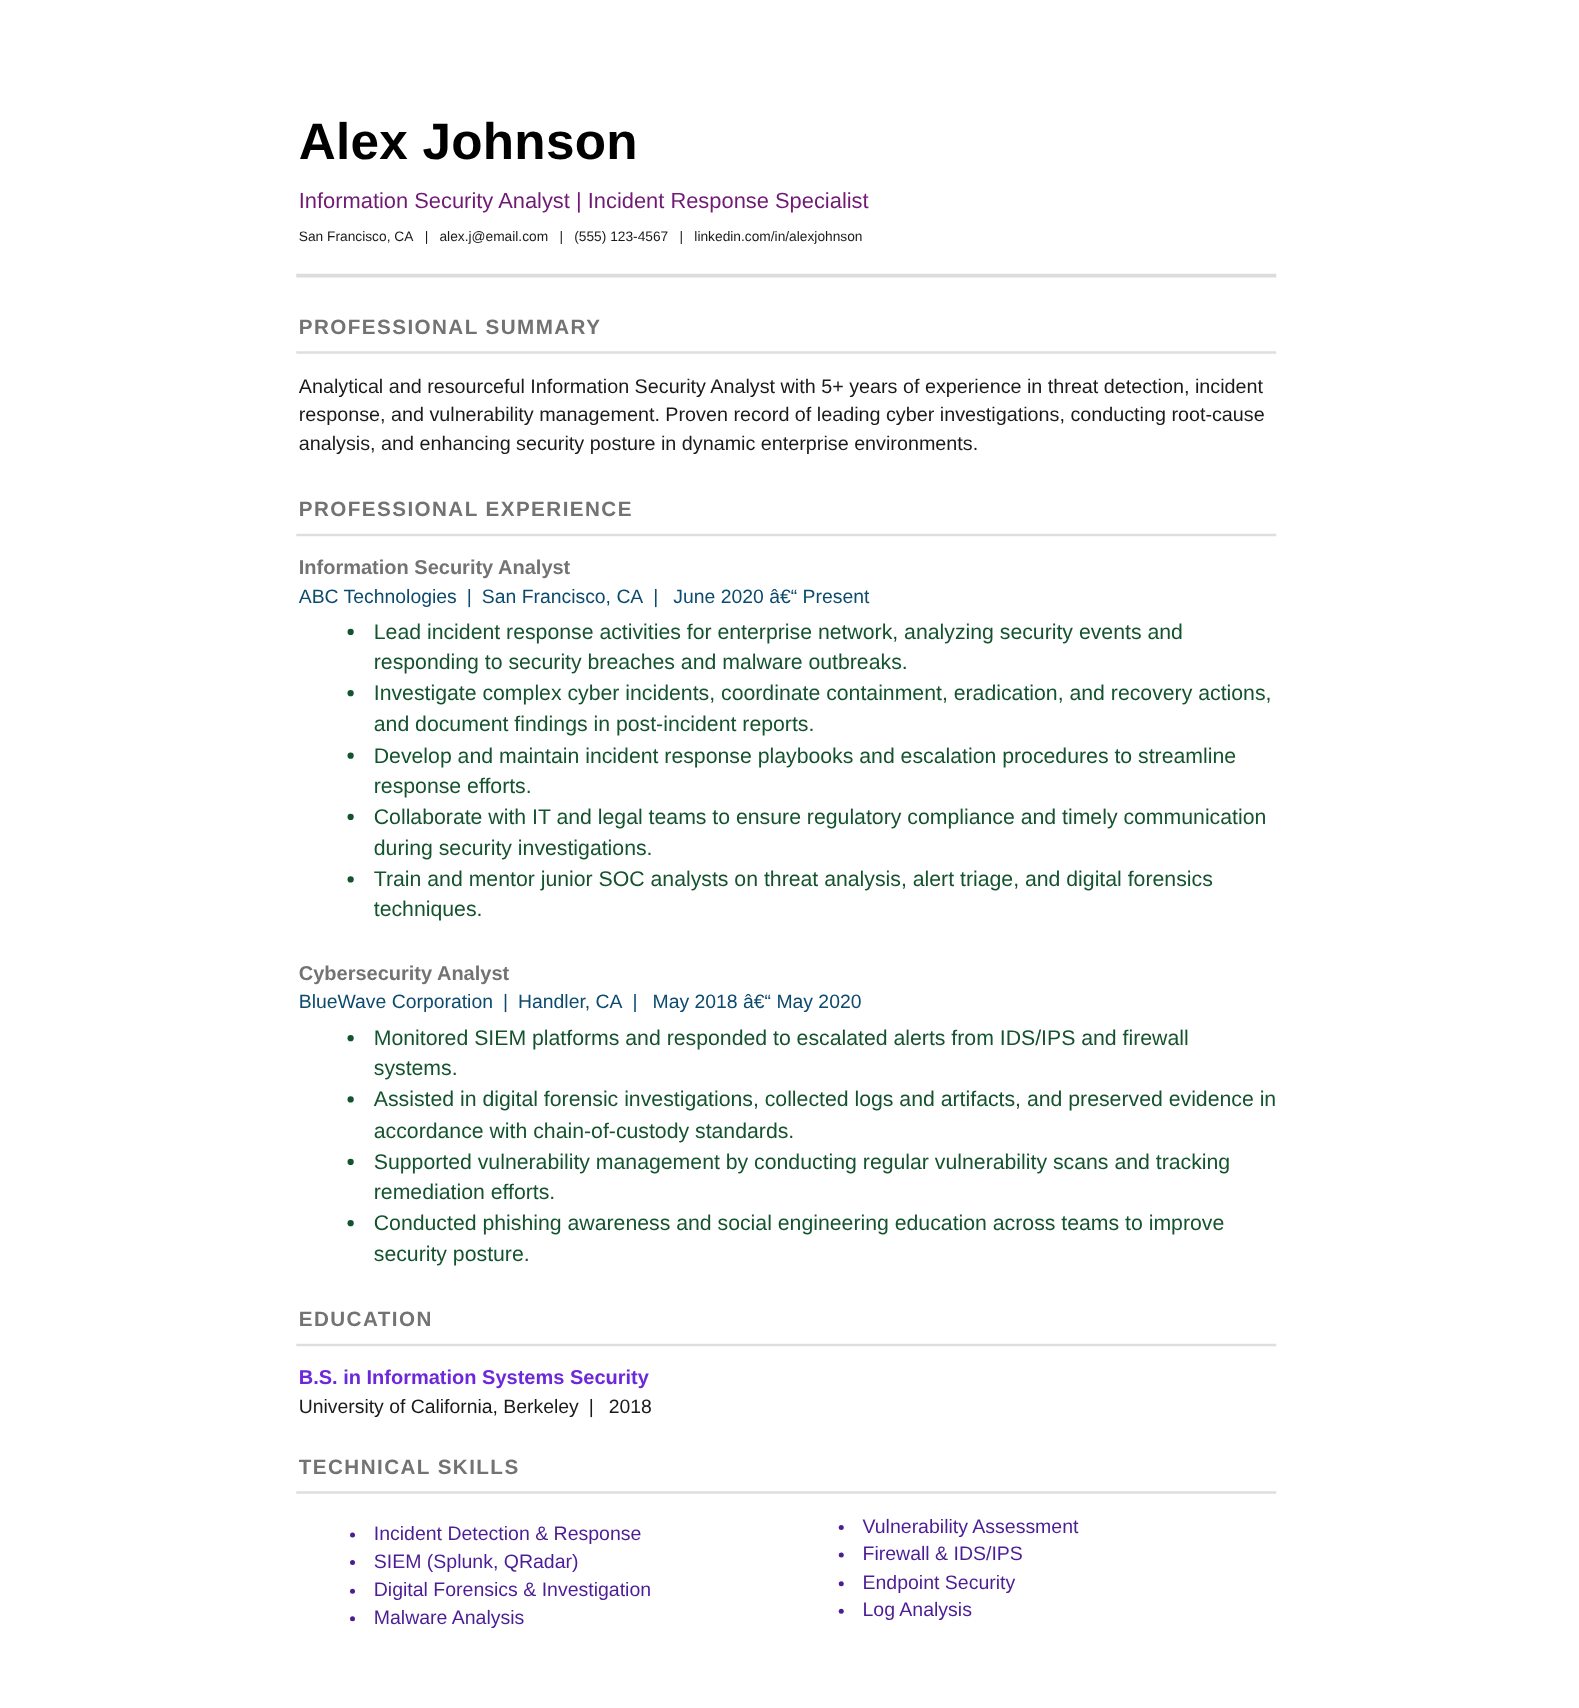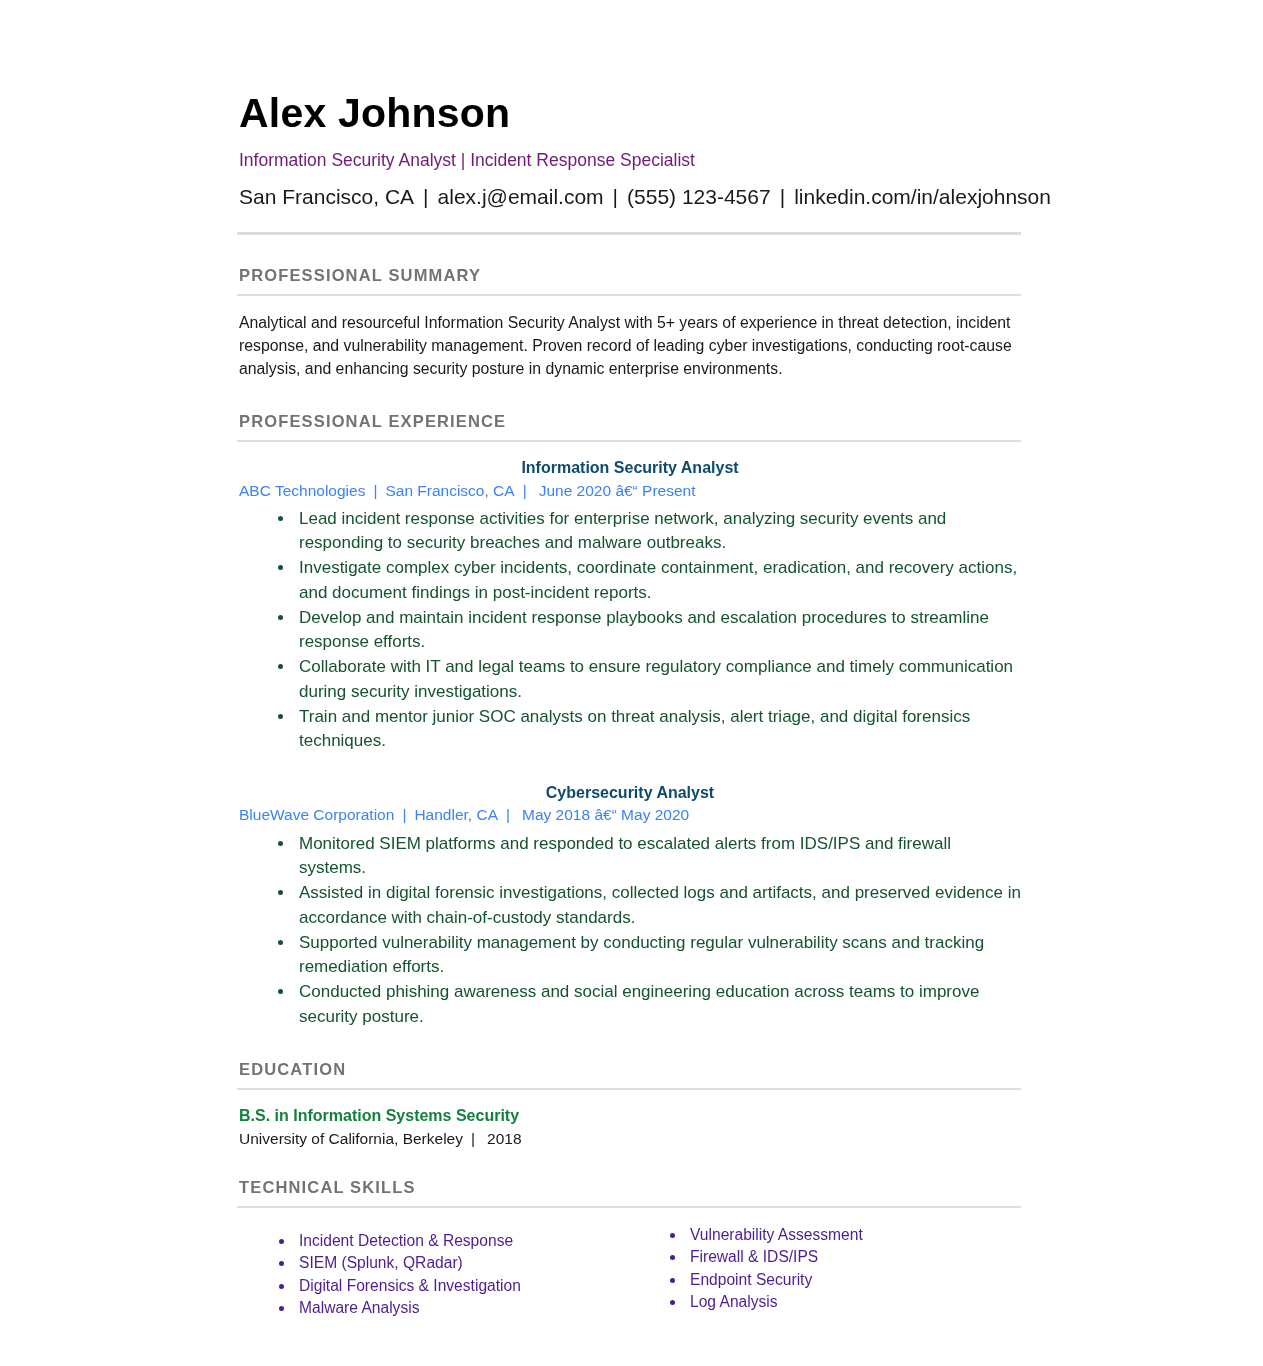--- a/index.html
+++ b/index.html
@@ -34,21 +34,21 @@
     margin: 0 0 14px 0;
     color: #000000;
   }
   .headline {
     font-size: 17.5px;
     line-height: 1.3;
     margin: 0 0 11px 0;
     color: #701a75;
   }
   .contact {
-    font-size: 21px;
+    font-size: 11px;
     line-height: 1.3;
     margin: 0;
     color: #1a1a1a;
     white-space: nowrap;
   }
   .contact .sep {
     display: inline-block;
     padding: 0 9px;
     color: #1a1a1a;
   }
@@ -93,28 +93,27 @@
     margin-bottom: 6px;
   }
   .job + .job {
     margin-top: 29px;
   }
   .job-title {
     font-size: 16px;
     font-weight: bold;
     line-height: 1.3;
     margin: 0 0 2px 0;
-    color: #0c4a6e;
-    text-align: center;
+    color: #737373;
   }
   .job-meta {
     font-size: 15.5px;
     line-height: 1.3;
     margin: 0;
-    color: #3b82f6;
+    color: #0c4a6e;
   }
   .job-meta .sep {
     display: inline-block;
     padding: 0 8px;
   }
   .job-meta .sep-wide {
     display: inline-block;
     padding: 0 12px 0 8px;
   }
 
@@ -130,21 +129,21 @@
     padding-left: 4px;
     color: #14532d;
   }
 
   
   .edu-degree {
     font-size: 16px;
     font-weight: bold;
     line-height: 1.3;
     margin: 0 0 2px 0;
-    color: #15803d;
+    color: #6d28d9;
   }
   .edu-meta {
     font-size: 15.5px;
     line-height: 1.3;
     margin: 0;
     color: #1a1a1a;
   }
   .edu-meta .sep {
     display: inline-block;
     padding: 0 12px 0 8px;

